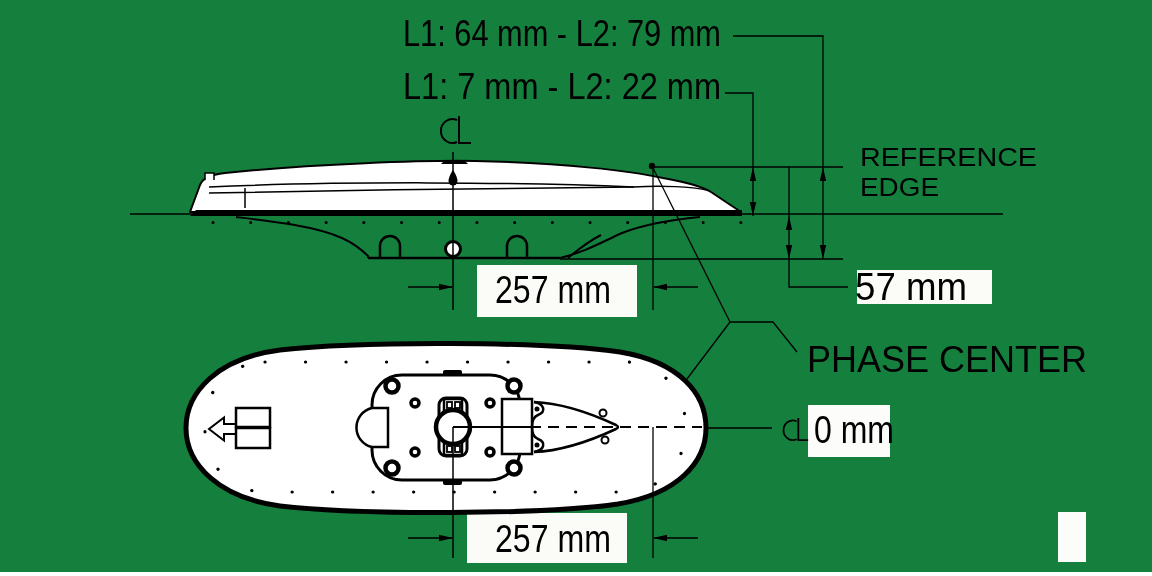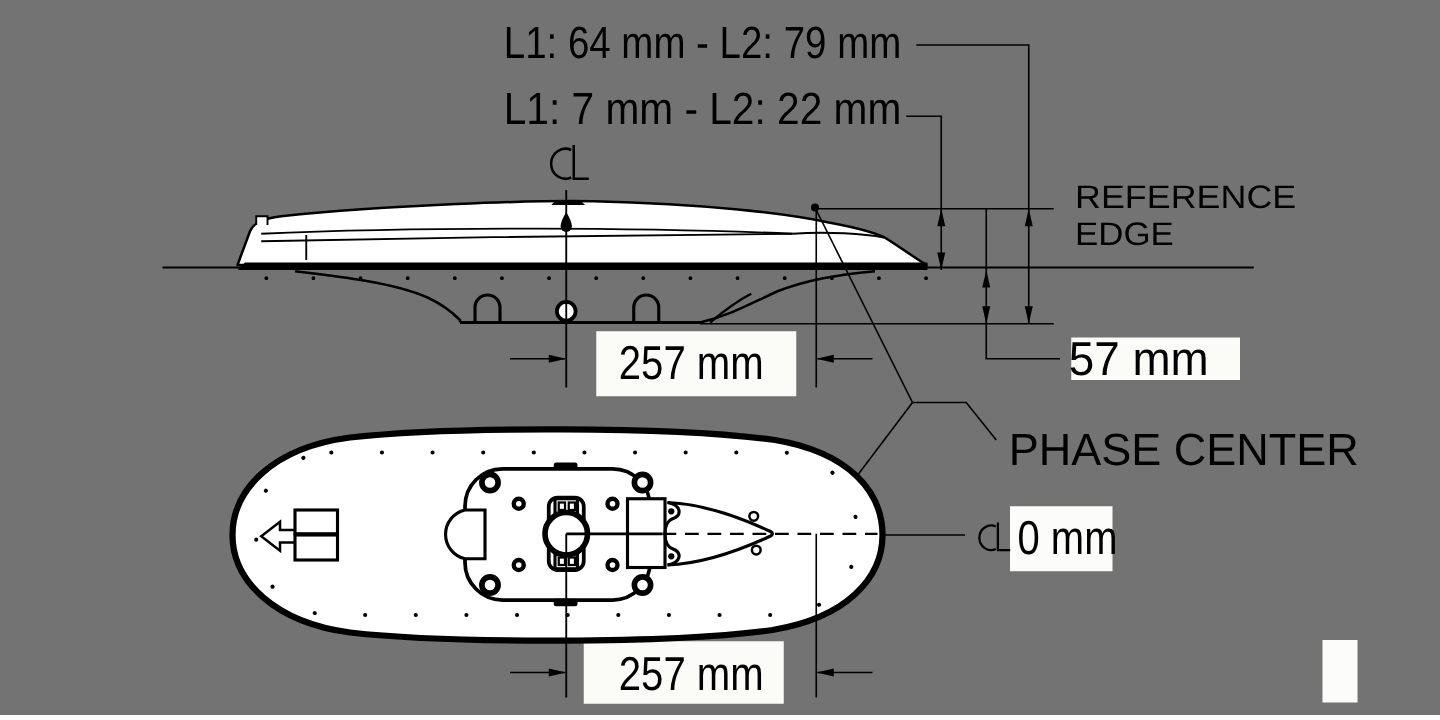--- a/index.html
+++ b/index.html
@@ -1,16 +1,16 @@
 <!DOCTYPE html>
 <html><head>
 <meta charset="utf-8">
 <style>
   html,body{margin:0;padding:0;background:#ffffff;}
-  .canvas{position:relative;width:1152px;height:572px;background:#737373;overflow:hidden;}
+  .canvas{position:relative;width:1152px;height:572px;background:#15803d;overflow:hidden;}
   svg{display:block;}
   text{font-family:"Liberation Sans","DejaVu Sans",sans-serif;fill:#000000;}
   .ink{stroke:#000000;fill:none;}
 </style>
 </head>
 <body>
 
 <div class="canvas">
 <svg width="1152" height="576" viewBox="0 0 1152 576">
 

